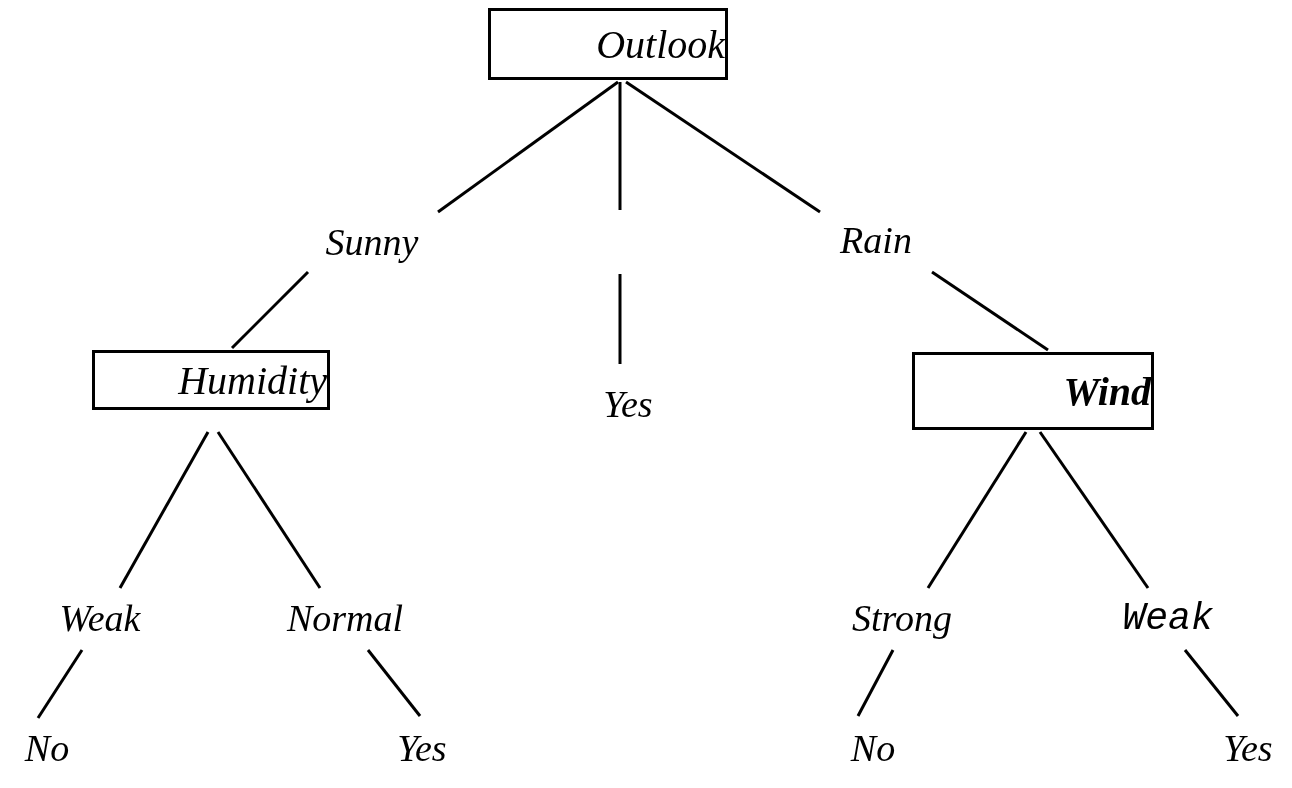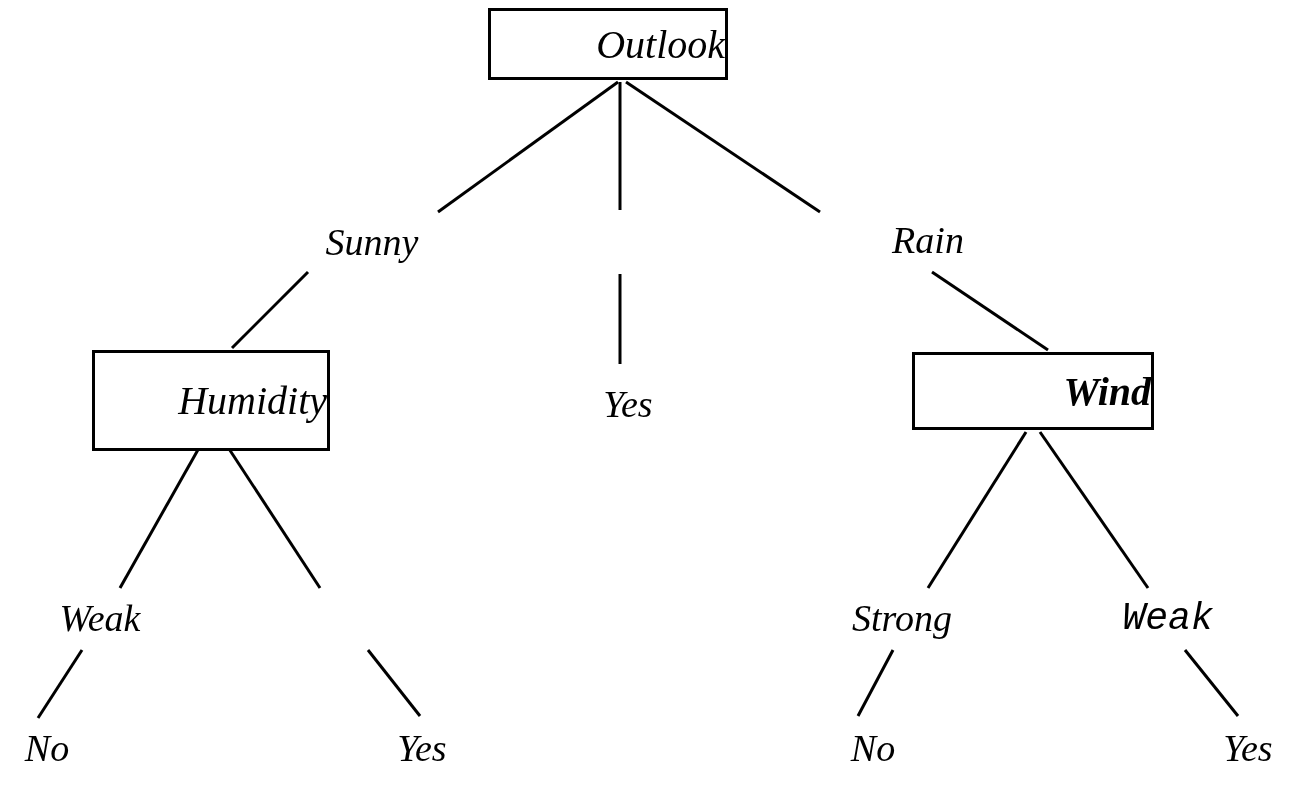--- a/index.html
+++ b/index.html
@@ -65,31 +65,32 @@
     <line x1="1026" y1="432" x2="928" y2="588"></line>
     <line x1="1040" y1="432" x2="1148" y2="588"></line>
     <line x1="893" y1="650" x2="858" y2="716"></line>
     <line x1="1185" y1="650" x2="1238" y2="716"></line>
   </svg>
 
   <div class="node" style="left:488px; top:8px; width:240px; height:72px;">
     <span>Outlook</span>
   </div>
 
-  <div class="node" style="left:92px; top:350px; width:238px; height:101px;">
+  <div class="node" style="left:92px; top:350px; width:238px; height:60px;">
     <span>Humidity</span>
   </div>
 
   <div class="node" style="left:912px; top:352px; width:242px; height:78px;font-weight:bold;">
     <span>Wind</span>
   </div>
 
   <div class="label" style="left:372px; top:242px;">Sunny</div>
-  <div class="label" style="left:928px; top:240px;">Rain</div>
+  <div class="label" style="left:876px; top:240px;">Rain</div>
   <div class="label" style="left:100px; top:618px;">Weak</div>
+  <div class="label" style="left:345px; top:618px;">Normal</div>
   <div class="label" style="left:902px; top:618px;text-align:right;">Strong</div>
   <div class="label" style="left:1168px; top:618px;font-family:Liberation Mono, monospace;">Weak</div>
 
   <div class="label" style="left:628px; top:404px;">Yes</div>
   <div class="label" style="left:47px; top:748px;">No</div>
   <div class="label" style="left:422px; top:748px;">Yes</div>
   <div class="label" style="left:873px; top:748px;">No</div>
   <div class="label" style="left:1248px; top:748px;">Yes</div>
 
 </div>

